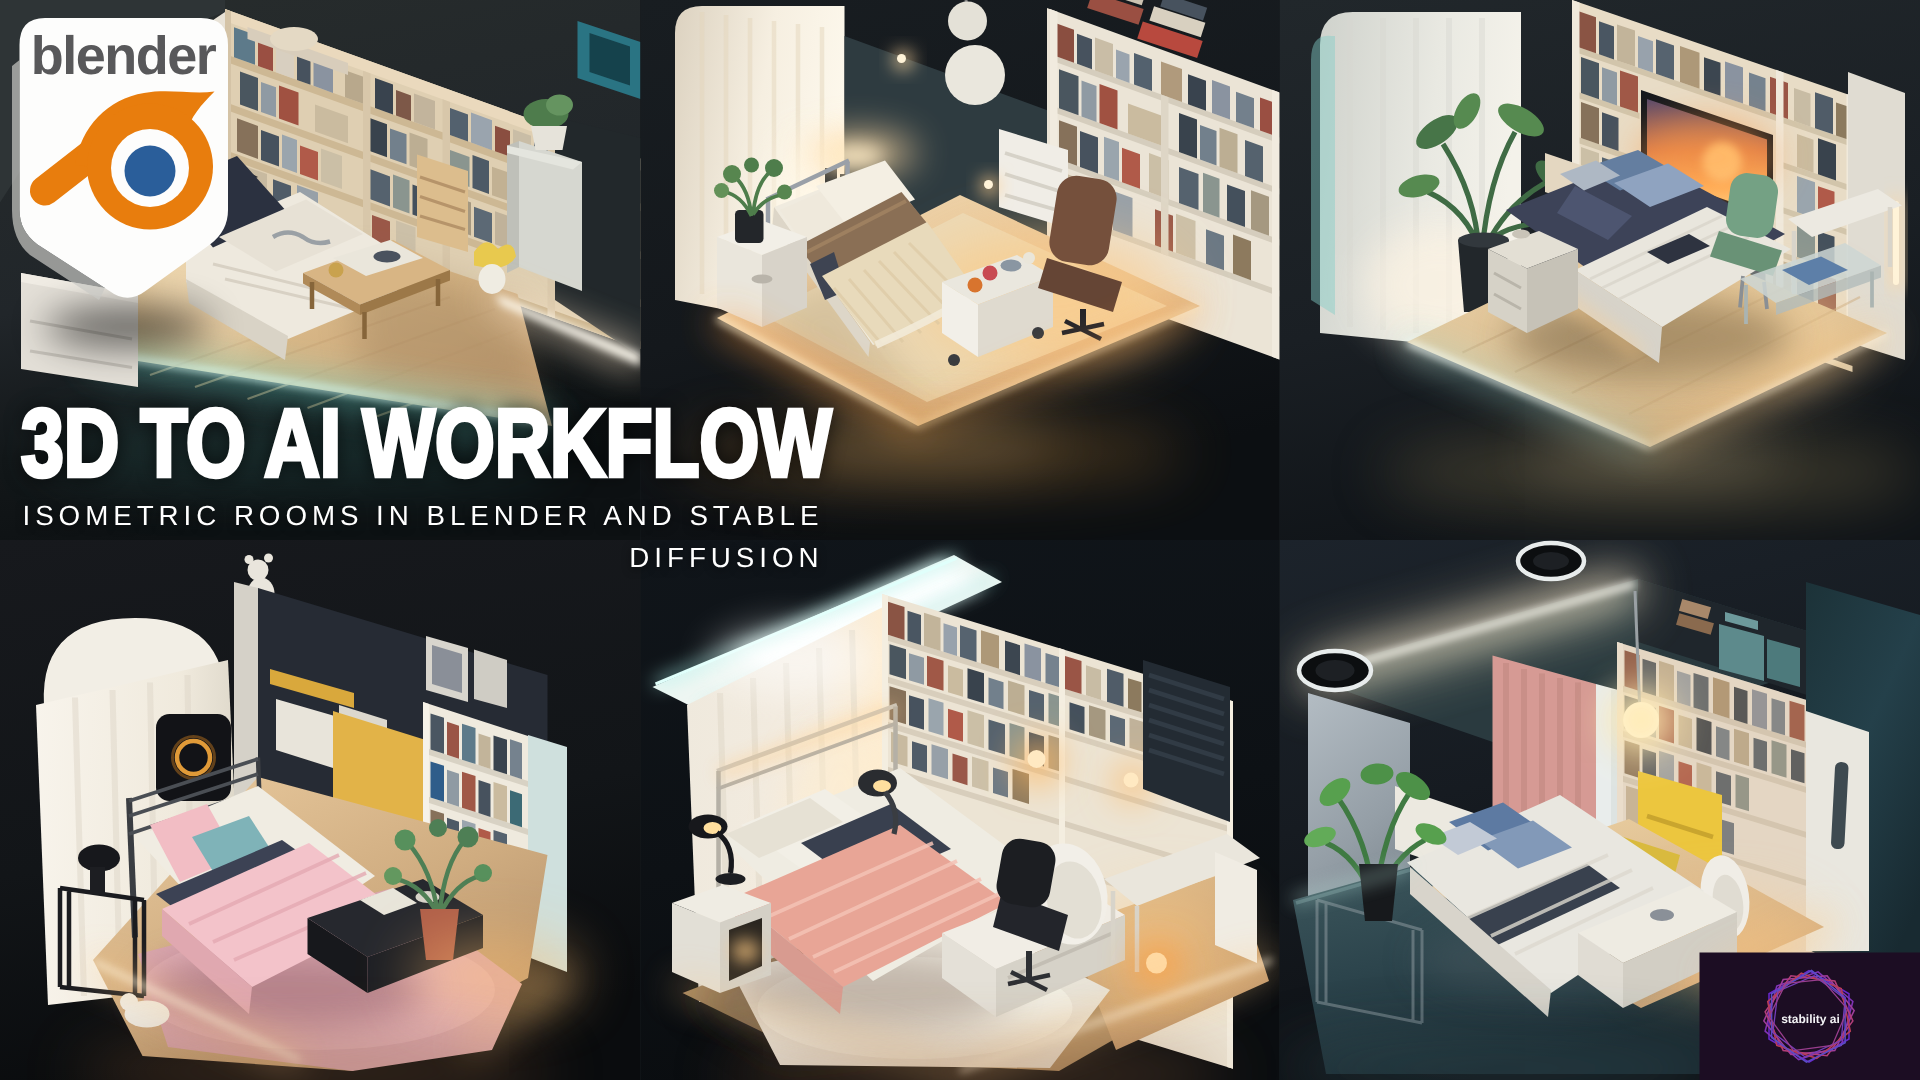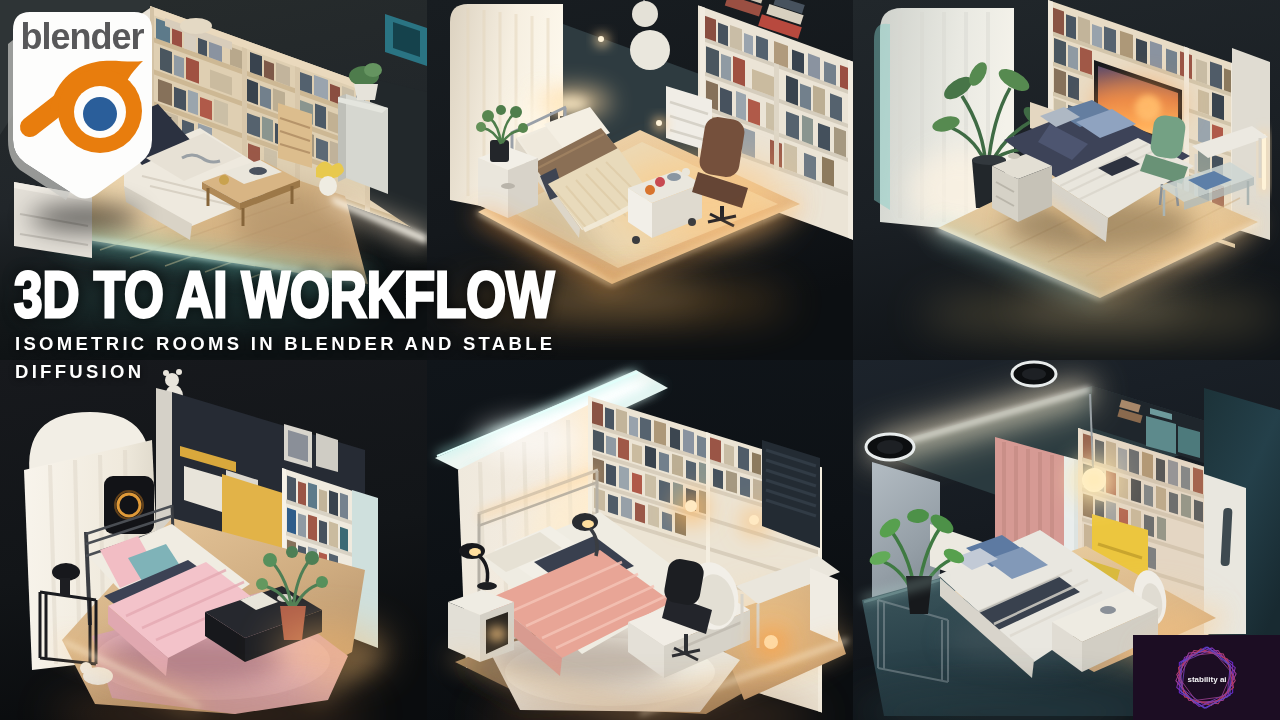--- a/index.html
+++ b/index.html
@@ -1,19 +1,19 @@
 <!DOCTYPE html>
 <html><head>
 <meta charset="utf-8">
 <style>
 html,body{margin:0;padding:0;background:#000;}
 #page{position:relative;width:1280px;height:720px;overflow:hidden;background:#14181b;font-family:"Liberation Sans",sans-serif;}
 #page svg{position:absolute;left:0;top:0;}
 .title{position:absolute;left:14px;top:258px;width:560px;color:#fff;font-weight:bold;font-size:64px;letter-spacing:0px;transform:scaleX(0.80);transform-origin:left top;-webkit-text-stroke:3px #fff;white-space:nowrap;text-shadow:0 0 14px rgba(0,0,0,0.85);}
-.sub{position:absolute;left:15px;top:330px;color:#fff;font-weight:bold;font-size:18.5px;letter-spacing:3.3px;line-height:28px;text-shadow:0 1px 6px rgba(0,0,0,0.6);}
+.sub{position:absolute;left:15px;top:330px;color:#fff;font-weight:normal;font-size:18.5px;letter-spacing:3.3px;line-height:28px;text-shadow:0 1px 6px rgba(0,0,0,0.6);text-align:right;}
 </style>
 </head>
 <body>
 <div id="page">
 <svg width="1280" height="720" viewBox="0 0 1280 720">
 <defs>
 <filter id="b3" x="-60%" y="-60%" width="220%" height="220%">
           <feGaussianBlur stdDeviation="3"></feGaussianBlur>
         </filter>
 <filter id="b6" x="-80%" y="-80%" width="260%" height="260%">

